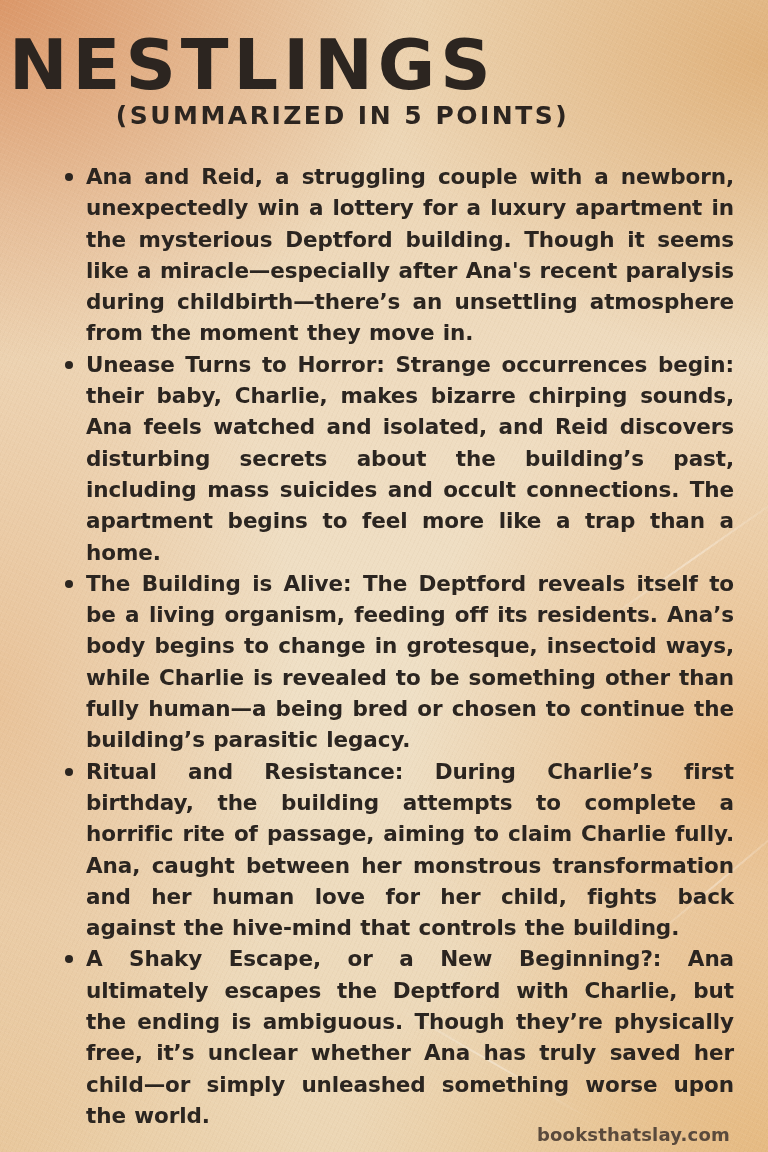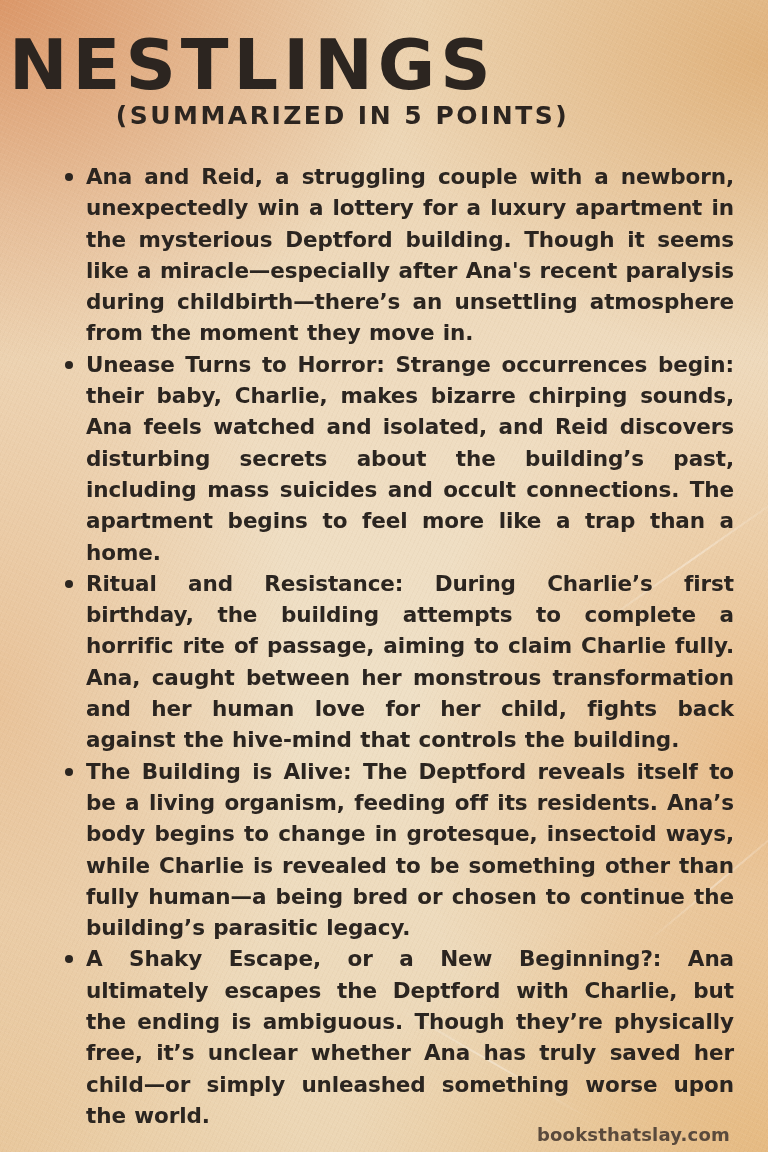--- a/index.html
+++ b/index.html
@@ -120,25 +120,25 @@
   <li class="point">
     <span class="bullet"></span>
     <span>Ana and Reid, a struggling couple with a newborn, unexpectedly win a lottery for a luxury apartment in the mysterious Deptford building. Though it seems like a miracle—especially after Ana's recent paralysis during childbirth—there’s an unsettling atmosphere from the moment they move in.</span>
   </li>
   <li class="point">
     <span class="bullet"></span>
     <span>Unease Turns to Horror: Strange occurrences begin: their baby, Charlie, makes bizarre chirping sounds, Ana feels watched and isolated, and Reid discovers disturbing secrets about the building’s past, including mass suicides and occult connections. The apartment begins to feel more like a trap than a home.</span>
   </li>
   <li class="point">
     <span class="bullet"></span>
-    <span>Ritual and Resistance: During Charlie’s first birthday, the building attempts to complete a horrific rite of passage, aiming to claim Charlie fully. Ana, caught between her monstrous transformation and her human love for her child, fights back against the hive-mind that controls the building.</span>
+    <span>The Building is Alive: The Deptford reveals itself to be a living organism, feeding off its residents. Ana’s body begins to change in grotesque, insectoid ways, while Charlie is revealed to be something other than fully human—a being bred or chosen to continue the building’s parasitic legacy.</span>
   </li>
   <li class="point">
     <span class="bullet"></span>
-    <span>The Building is Alive: The Deptford reveals itself to be a living organism, feeding off its residents. Ana’s body begins to change in grotesque, insectoid ways, while Charlie is revealed to be something other than fully human—a being bred or chosen to continue the building’s parasitic legacy.</span>
+    <span>Ritual and Resistance: During Charlie’s first birthday, the building attempts to complete a horrific rite of passage, aiming to claim Charlie fully. Ana, caught between her monstrous transformation and her human love for her child, fights back against the hive-mind that controls the building.</span>
   </li>
   <li class="point">
     <span class="bullet"></span>
     <span>A Shaky Escape, or a New Beginning?: Ana ultimately escapes the Deptford with Charlie, but the ending is ambiguous. Though they’re physically free, it’s unclear whether Ana has truly saved her child—or simply unleashed something worse upon the world.</span>
   </li>
 </ul>
 
 <div class="footer">booksthatslay.com</div>
 
 </body></html>

